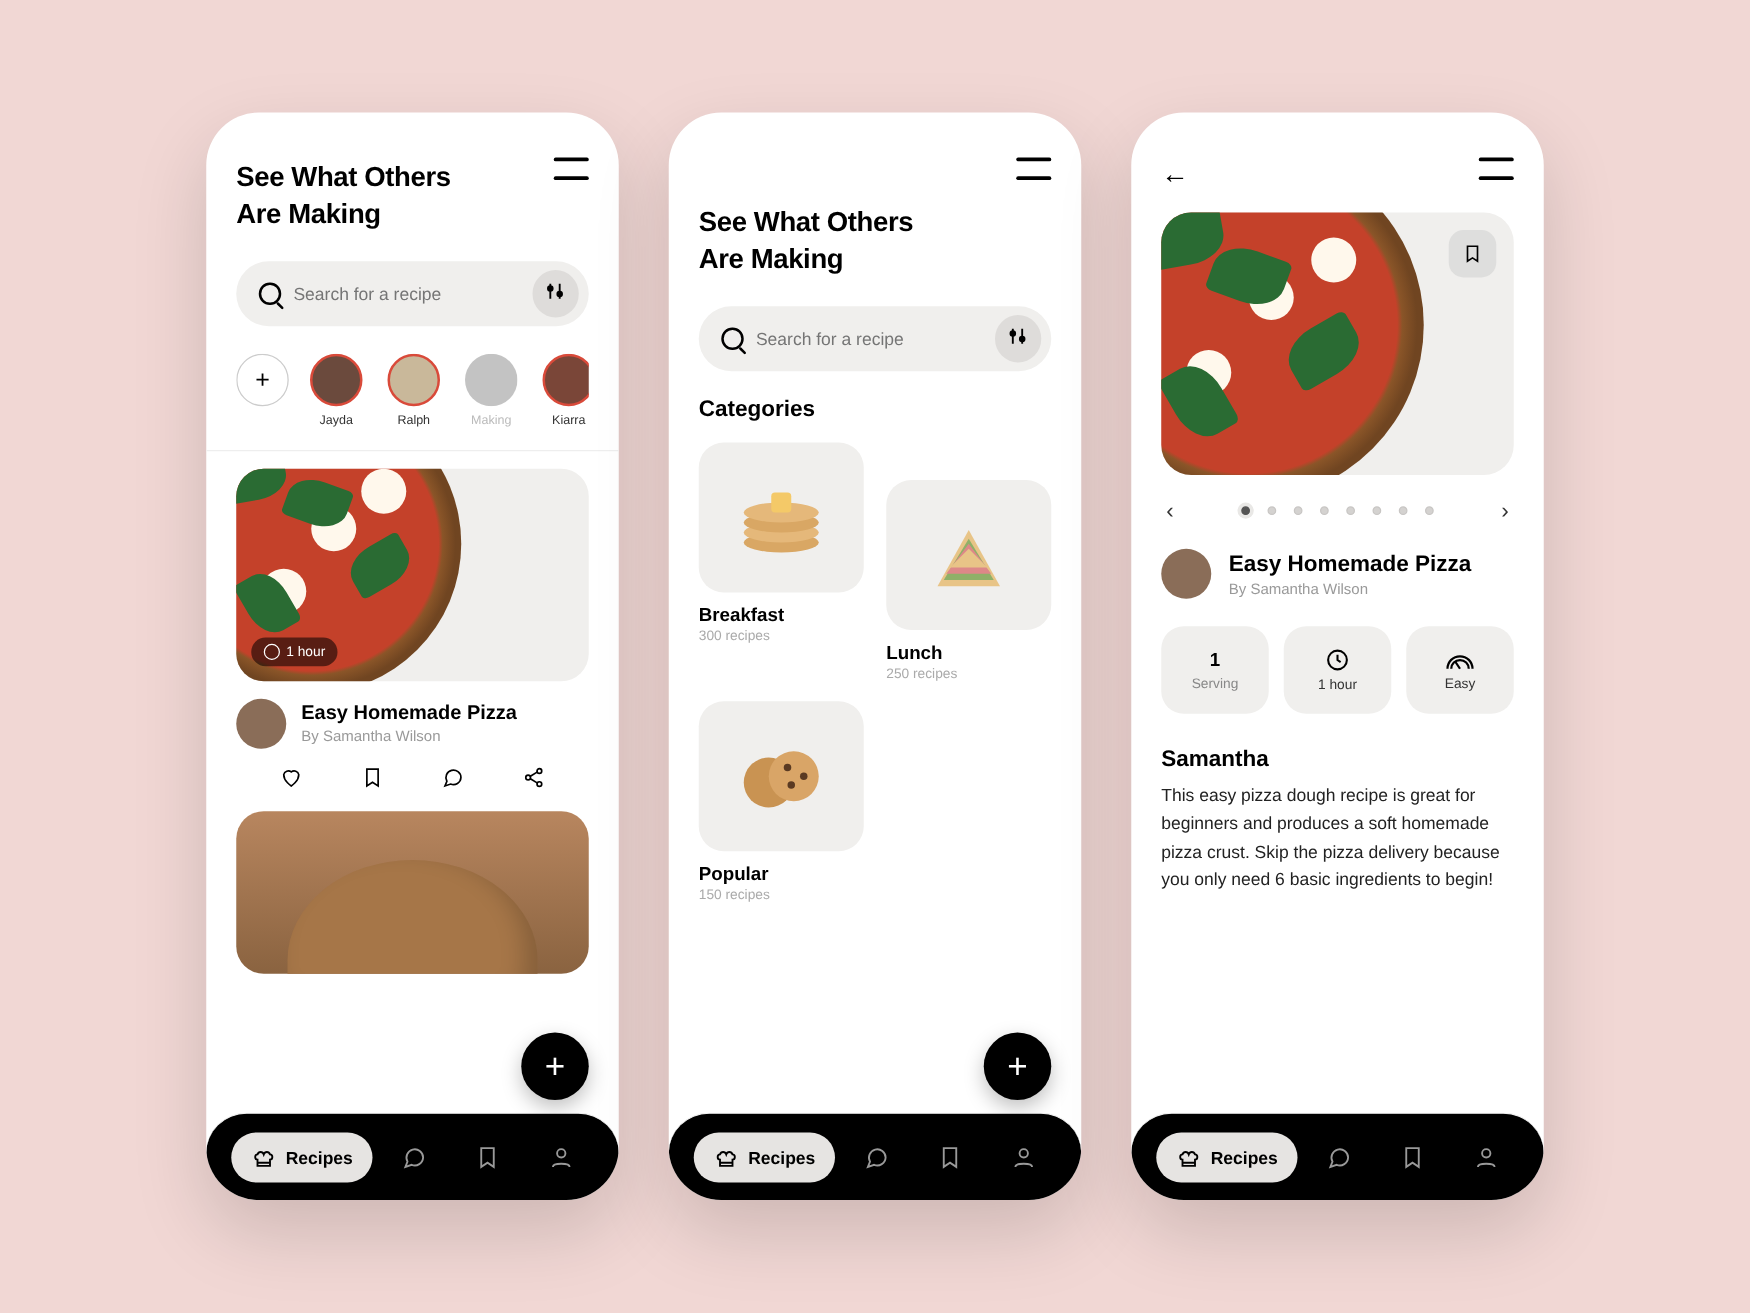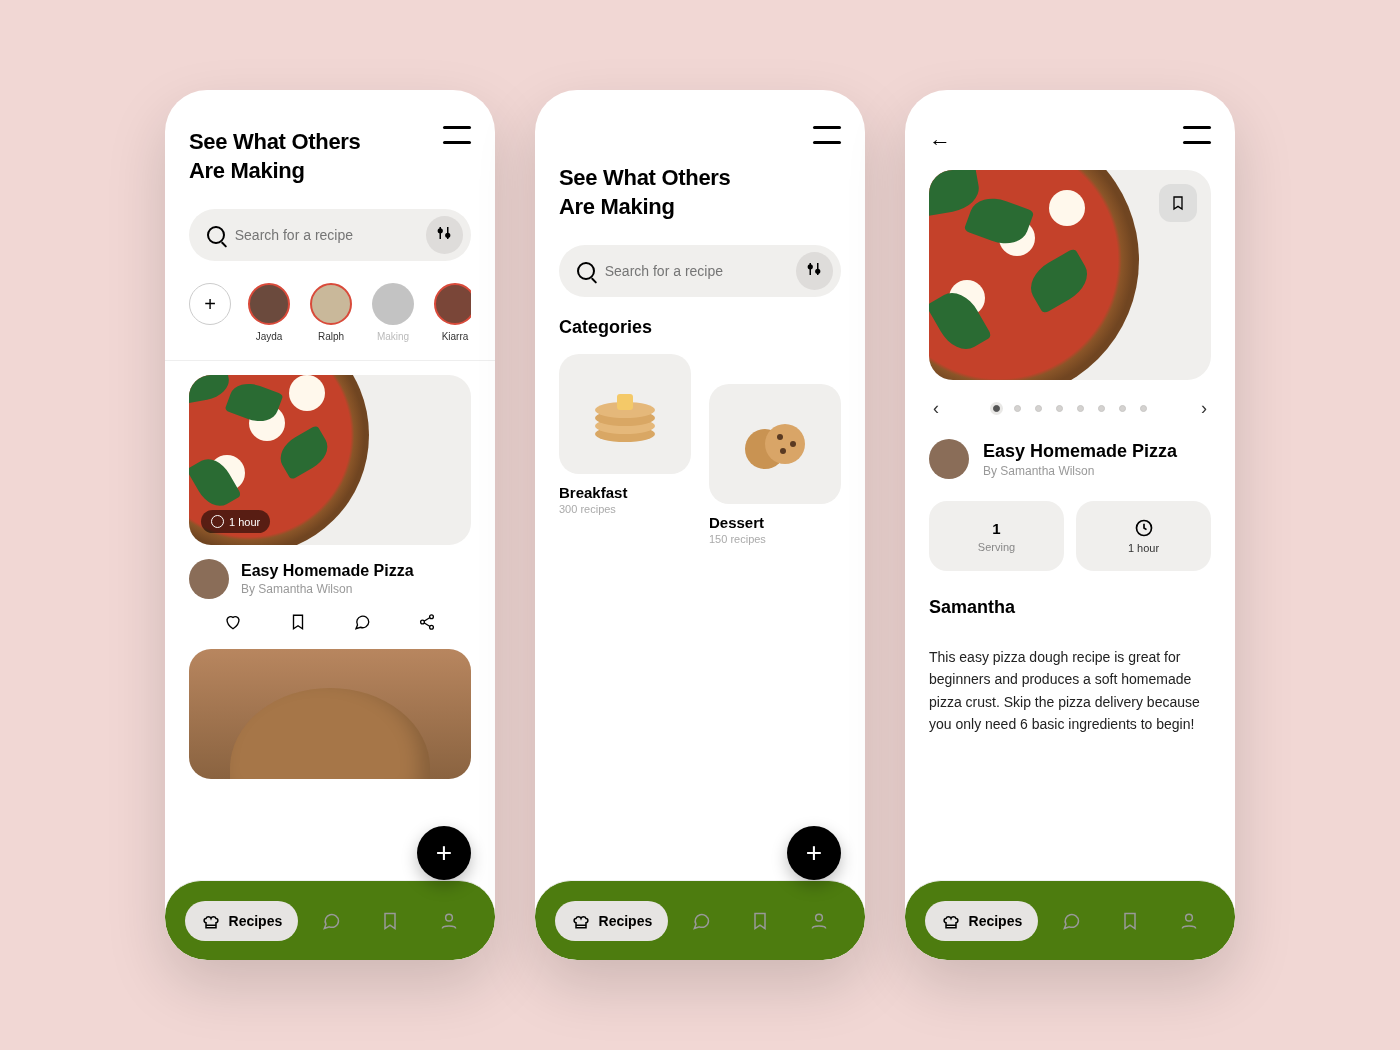--- a/index.html
+++ b/index.html
@@ -71,21 +71,21 @@
   .time-badge::before { content:''; width:11px; height:11px; border:1.5px solid #fff; border-radius:50%; }
   .recipe-meta { display:flex; align-items:center; gap:12px; margin-top:14px; }
   .author-av { width:40px; height:40px; border-radius:50%; background:#8a6d58; flex-shrink:0; }
   .recipe-name { font-size:16px; font-weight:600; }
   .recipe-by { font-size:12px; color:#999; margin-top:2px; }
   .actions { display:flex; justify-content:space-around; margin-top:14px; padding:0 12px; }
   .action-ic { width:18px; height:18px; cursor:pointer; }
   .bread-img { margin-top:18px; height:130px; border-radius:22px; background:linear-gradient(#b8865f, #8a6340); position:relative; overflow:hidden; }
   .bread-loaf { position:absolute; left:50%; top:30%; transform:translateX(-50%); width:200px; height:120px; background:#a67648; border-radius:100px 100px 20px 20px / 80px 80px 20px 20px; box-shadow: inset -10px -10px 20px rgba(0,0,0,0.2); }
   .fab { position:absolute; right:24px; bottom:80px; width:54px; height:54px; border-radius:50%; background:#000; color:#fff; display:flex; align-items:center; justify-content:center; font-size:28px; font-weight:300; cursor:pointer; box-shadow:0 6px 16px rgba(0,0,0,0.25); z-index:5; }
-  .bottom-nav { position:absolute; bottom:0; left:0; right:0; height:80px; background:#4d7c0f; border-top:1px solid #f0f0f0; border-radius:36px 36px 42px 42px; display:flex; align-items:center; justify-content:space-around; padding:0 16px; z-index:4; }
+  .bottom-nav { position:absolute; bottom:0; left:0; right:0; height:70px; background:#000000; border-top:1px solid #f0f0f0; border-radius:36px 36px 42px 42px; display:flex; align-items:center; justify-content:space-around; padding:0 16px; z-index:4; }
   .nav-tab { display:flex; align-items:center; gap:8px; padding:10px 16px; border-radius:22px; cursor:pointer; color:#888; }
   .nav-tab.active { background:#e6e4e2; color:#000; font-weight:600; }
   .nav-tab svg { width:20px; height:20px; }
   .nav-label { font-size:14px; }
   
   .cat-grid { display:grid; grid-template-columns:1fr 1fr; gap:16px 18px; margin-top:16px; }
   .cat-card { display:flex; flex-direction:column; }
   .cat-img { height:120px; border-radius:20px; background:#f0efed; display:flex; align-items:center; justify-content:center; }
   .cat-card:nth-child(2) .cat-img, .cat-card:nth-child(4) .cat-img { margin-top:30px; }
   .cat-name { font-size:15px; font-weight:600; margin-top:10px; }
@@ -98,21 +98,21 @@
   .chev { font-size:18px; color:#333; cursor:pointer; padding:0 4px; }
   .dots { display:flex; gap:14px; }
   .dot { width:7px; height:7px; border-radius:50%; background:#d4d2d0; border:1px solid #c8c6c4; }
   .dot.active { background:#555; border-color:#555; box-shadow:0 0 0 3px #e9e8e6; }
   .detail-meta { display:flex; align-items:center; gap:14px; margin-top:20px; }
   .stats { display:flex; gap:12px; margin-top:22px; }
   .stat { flex:1; height:70px; border-radius:18px; background:#f0efed; display:flex; flex-direction:column; align-items:center; justify-content:center; gap:4px; }
   .stat-val { font-size:15px; font-weight:600; }
   .stat-lbl { font-size:11px; color:#888; }
   .overview-h { font-size:18px; font-weight:600; margin-top:26px; }
-  .overview-p { font-size:14px; line-height:1.6; margin-top:28px; color:#222; }
+  .overview-p { font-size:14px; line-height:1.6; margin-top:7px; color:#222; }
 </style>
 </head>
 <body>
 
 <div class="phone">
   <div class="phone-content">
     <div class="top-bar">
       <div class="title" style="white-space:pre-line;">See What Others
 Are Making</div>
       <div class="menu-icon">
@@ -273,28 +273,40 @@
               <ellipse cx="40" cy="31" rx="30" ry="8" fill="#e5b87a"></ellipse>
               <rect x="32" y="15" width="16" height="16" rx="3" fill="#f4c968"></rect>
             </svg>
         </div>
         <div class="cat-name">Breakfast</div>
         <div class="cat-count">300 recipes</div>
       </div>
       <div class="cat-card">
         <div class="cat-img">
           <svg class="food-illus" viewBox="0 0 80 70">
+              <polygon points="15,60 65,60 40,15" fill="#e8c487"></polygon>
+              <polygon points="20,55 60,55 40,22" fill="#8fb068"></polygon>
+              <polygon points="22,50 58,50 40,26" fill="#d88"></polygon>
+              <polygon points="25,45 55,45 40,30" fill="#e8c487"></polygon>
+            </svg>
+        </div>
+        <div class="cat-name">Lunch</div>
+        <div class="cat-count">250 recipes</div>
+      </div>
+      <div class="cat-card">
+        <div class="cat-img">
+          <svg class="food-illus" viewBox="0 0 80 70">
               <circle cx="30" cy="40" r="20" fill="#c99352"></circle>
               <circle cx="50" cy="35" r="20" fill="#d9a567"></circle>
               <circle cx="45" cy="28" r="3" fill="#5a3a22"></circle>
               <circle cx="58" cy="35" r="3" fill="#5a3a22"></circle>
               <circle cx="48" cy="42" r="3" fill="#5a3a22"></circle>
             </svg>
         </div>
-        <div class="cat-name">Dessert</div>
+        <div class="cat-name">Popular</div>
         <div class="cat-count">150 recipes</div>
       </div>
     </div>
   </div>
 
   <div class="fab">+</div>
 
   <div class="bottom-nav">
     <div class="nav-tab active">
       <svg viewBox="0 0 24 24" fill="none" stroke="#000" stroke-width="1.8">
@@ -377,20 +389,28 @@
         <div class="stat-val">1</div>
         <div class="stat-lbl">Serving</div>
       </div>
       <div class="stat">
         <svg width="20" height="20" viewBox="0 0 24 24" fill="none" stroke="#000" stroke-width="2">
             <circle cx="12" cy="12" r="9"></circle>
             <path d="M12 7v5l3 2"></path>
           </svg>
         <div class="stat-lbl" style="color:#333;">1 hour</div>
       </div>
+      <div class="stat">
+        <svg width="24" height="18" viewBox="0 0 24 18" fill="none" stroke="#000" stroke-width="1.8">
+            <path d="M2 16a10 10 0 0 1 20 0"></path>
+            <path d="M5 16a7 7 0 0 1 14 0"></path>
+            <line x1="12" y1="16" x2="8" y2="10"></line>
+          </svg>
+        <div class="stat-lbl" style="color:#333;">Easy</div>
+      </div>
     </div>
 
     <div class="overview-h">Samantha</div>
     <div class="overview-p">This easy pizza dough recipe is great for beginners and produces a soft homemade pizza crust. Skip the pizza delivery because you only need 6 basic ingredients to begin!</div>
   </div>
 
   <div class="bottom-nav">
     <div class="nav-tab active">
       <svg viewBox="0 0 24 24" fill="none" stroke="#000" stroke-width="1.8">
           <path d="M6 20h12v-6c3 0 3-5 0-5-1-3-5-3-6 0-1-3-5-3-6 0-3 0-3 5 0 5z"></path>

